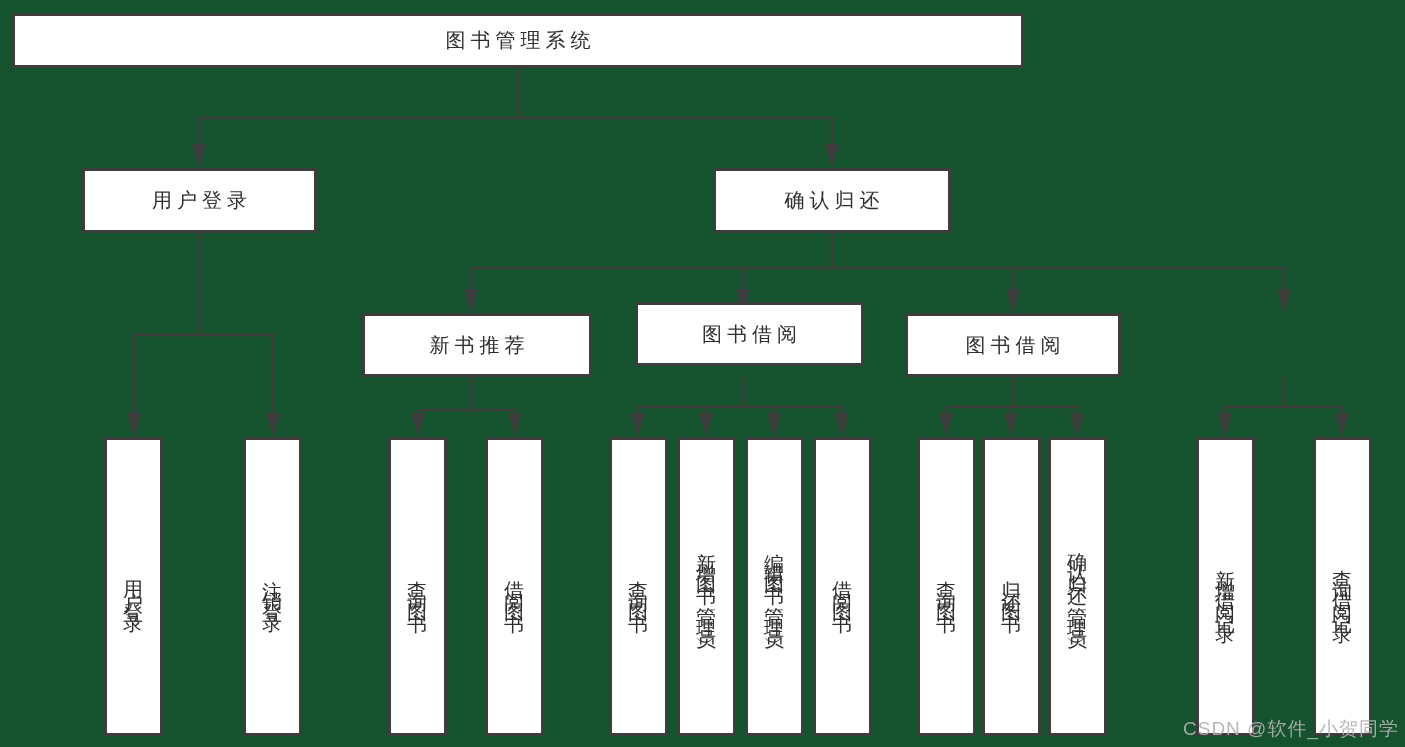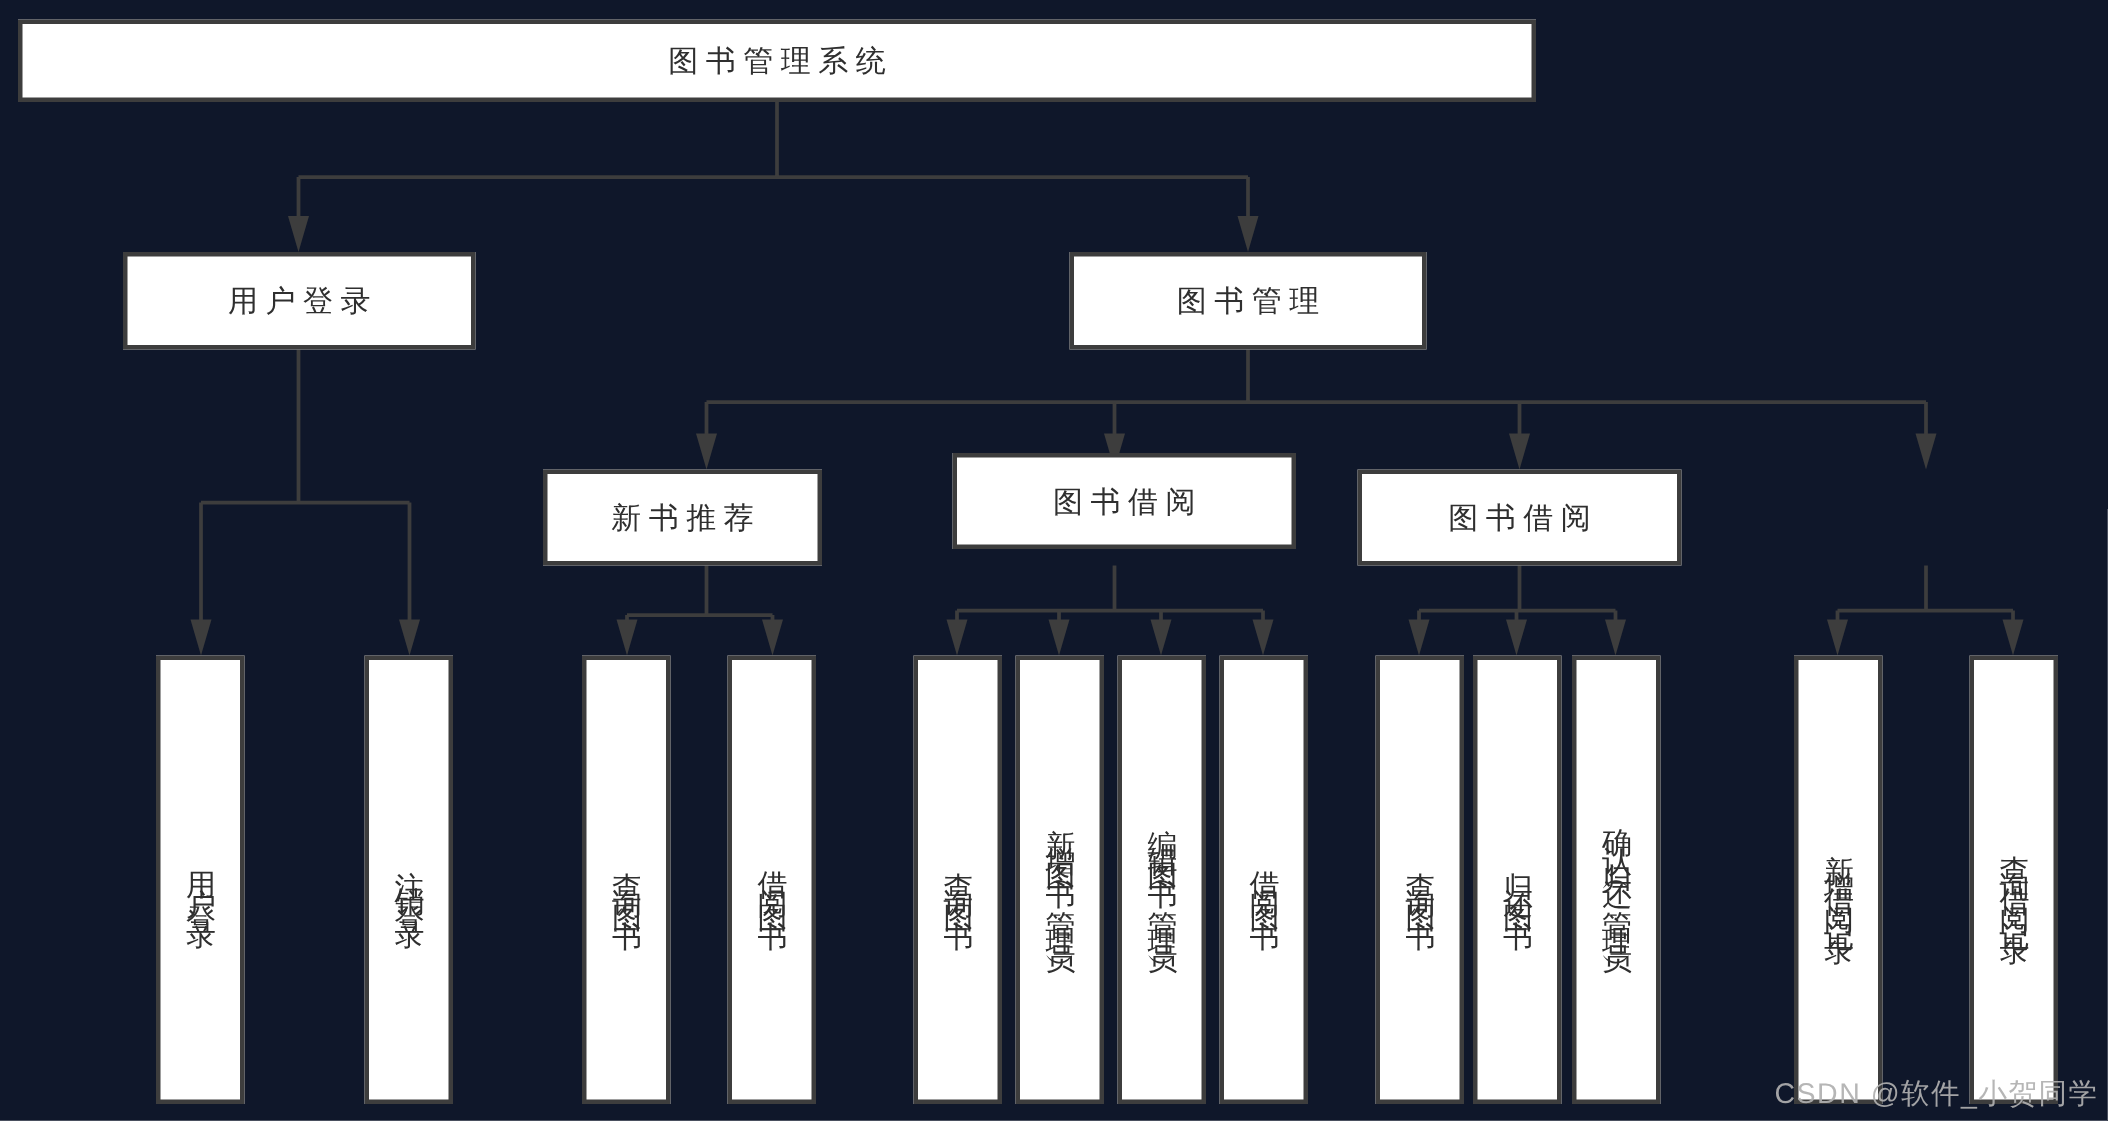--- a/index.html
+++ b/index.html
@@ -4,21 +4,21 @@
 <style>
   html, body { margin: 0; padding: 0; }
   body {
     font-family: "Liberation Sans", "DejaVu Sans", sans-serif;
     background: #ffffff;
   }
   .canvas {
     position: relative;
     width: 1405px;
     height: 747px;
-    background: #0f172a;
+    background: #14532d;
     overflow: hidden;
   }
   .wires {
     position: absolute;
     left: 0; top: 0;
     z-index: 0;
   }
   .node {
     position: absolute;
     box-sizing: border-box;
@@ -104,24 +104,24 @@
   </svg>
 
   <div class="node h" style="left:12px; top:13px; width:1012px; height:55px">
     <span class="label">图书管理系统</span>
   </div>
 
   <div class="node h" style="left:82px; top:168px; width:235px; height:65px">
     <span class="label">用户登录</span>
   </div>
   <div class="node h" style="left:713px; top:168px; width:238px; height:65px">
-    <span class="label">图书管理</span>
+    <span class="label">确认归还</span>
   </div>
 
-  <div class="node h" style="left:362px; top:313px; width:186px; height:64px">
+  <div class="node h" style="left:362px; top:313px; width:230px; height:64px">
     <span class="label">新书推荐</span>
   </div>
   <div class="node h" style="left:635px; top:302px; width:229px; height:64px">
     <span class="label">图书借阅</span>
   </div>
   <div class="node h" style="left:905px; top:313px; width:216px; height:64px">
     <span class="label">图书借阅</span>
   </div>
 
   <div class="node v" style="left:104px; top:437px; width:59px; height:299px">

